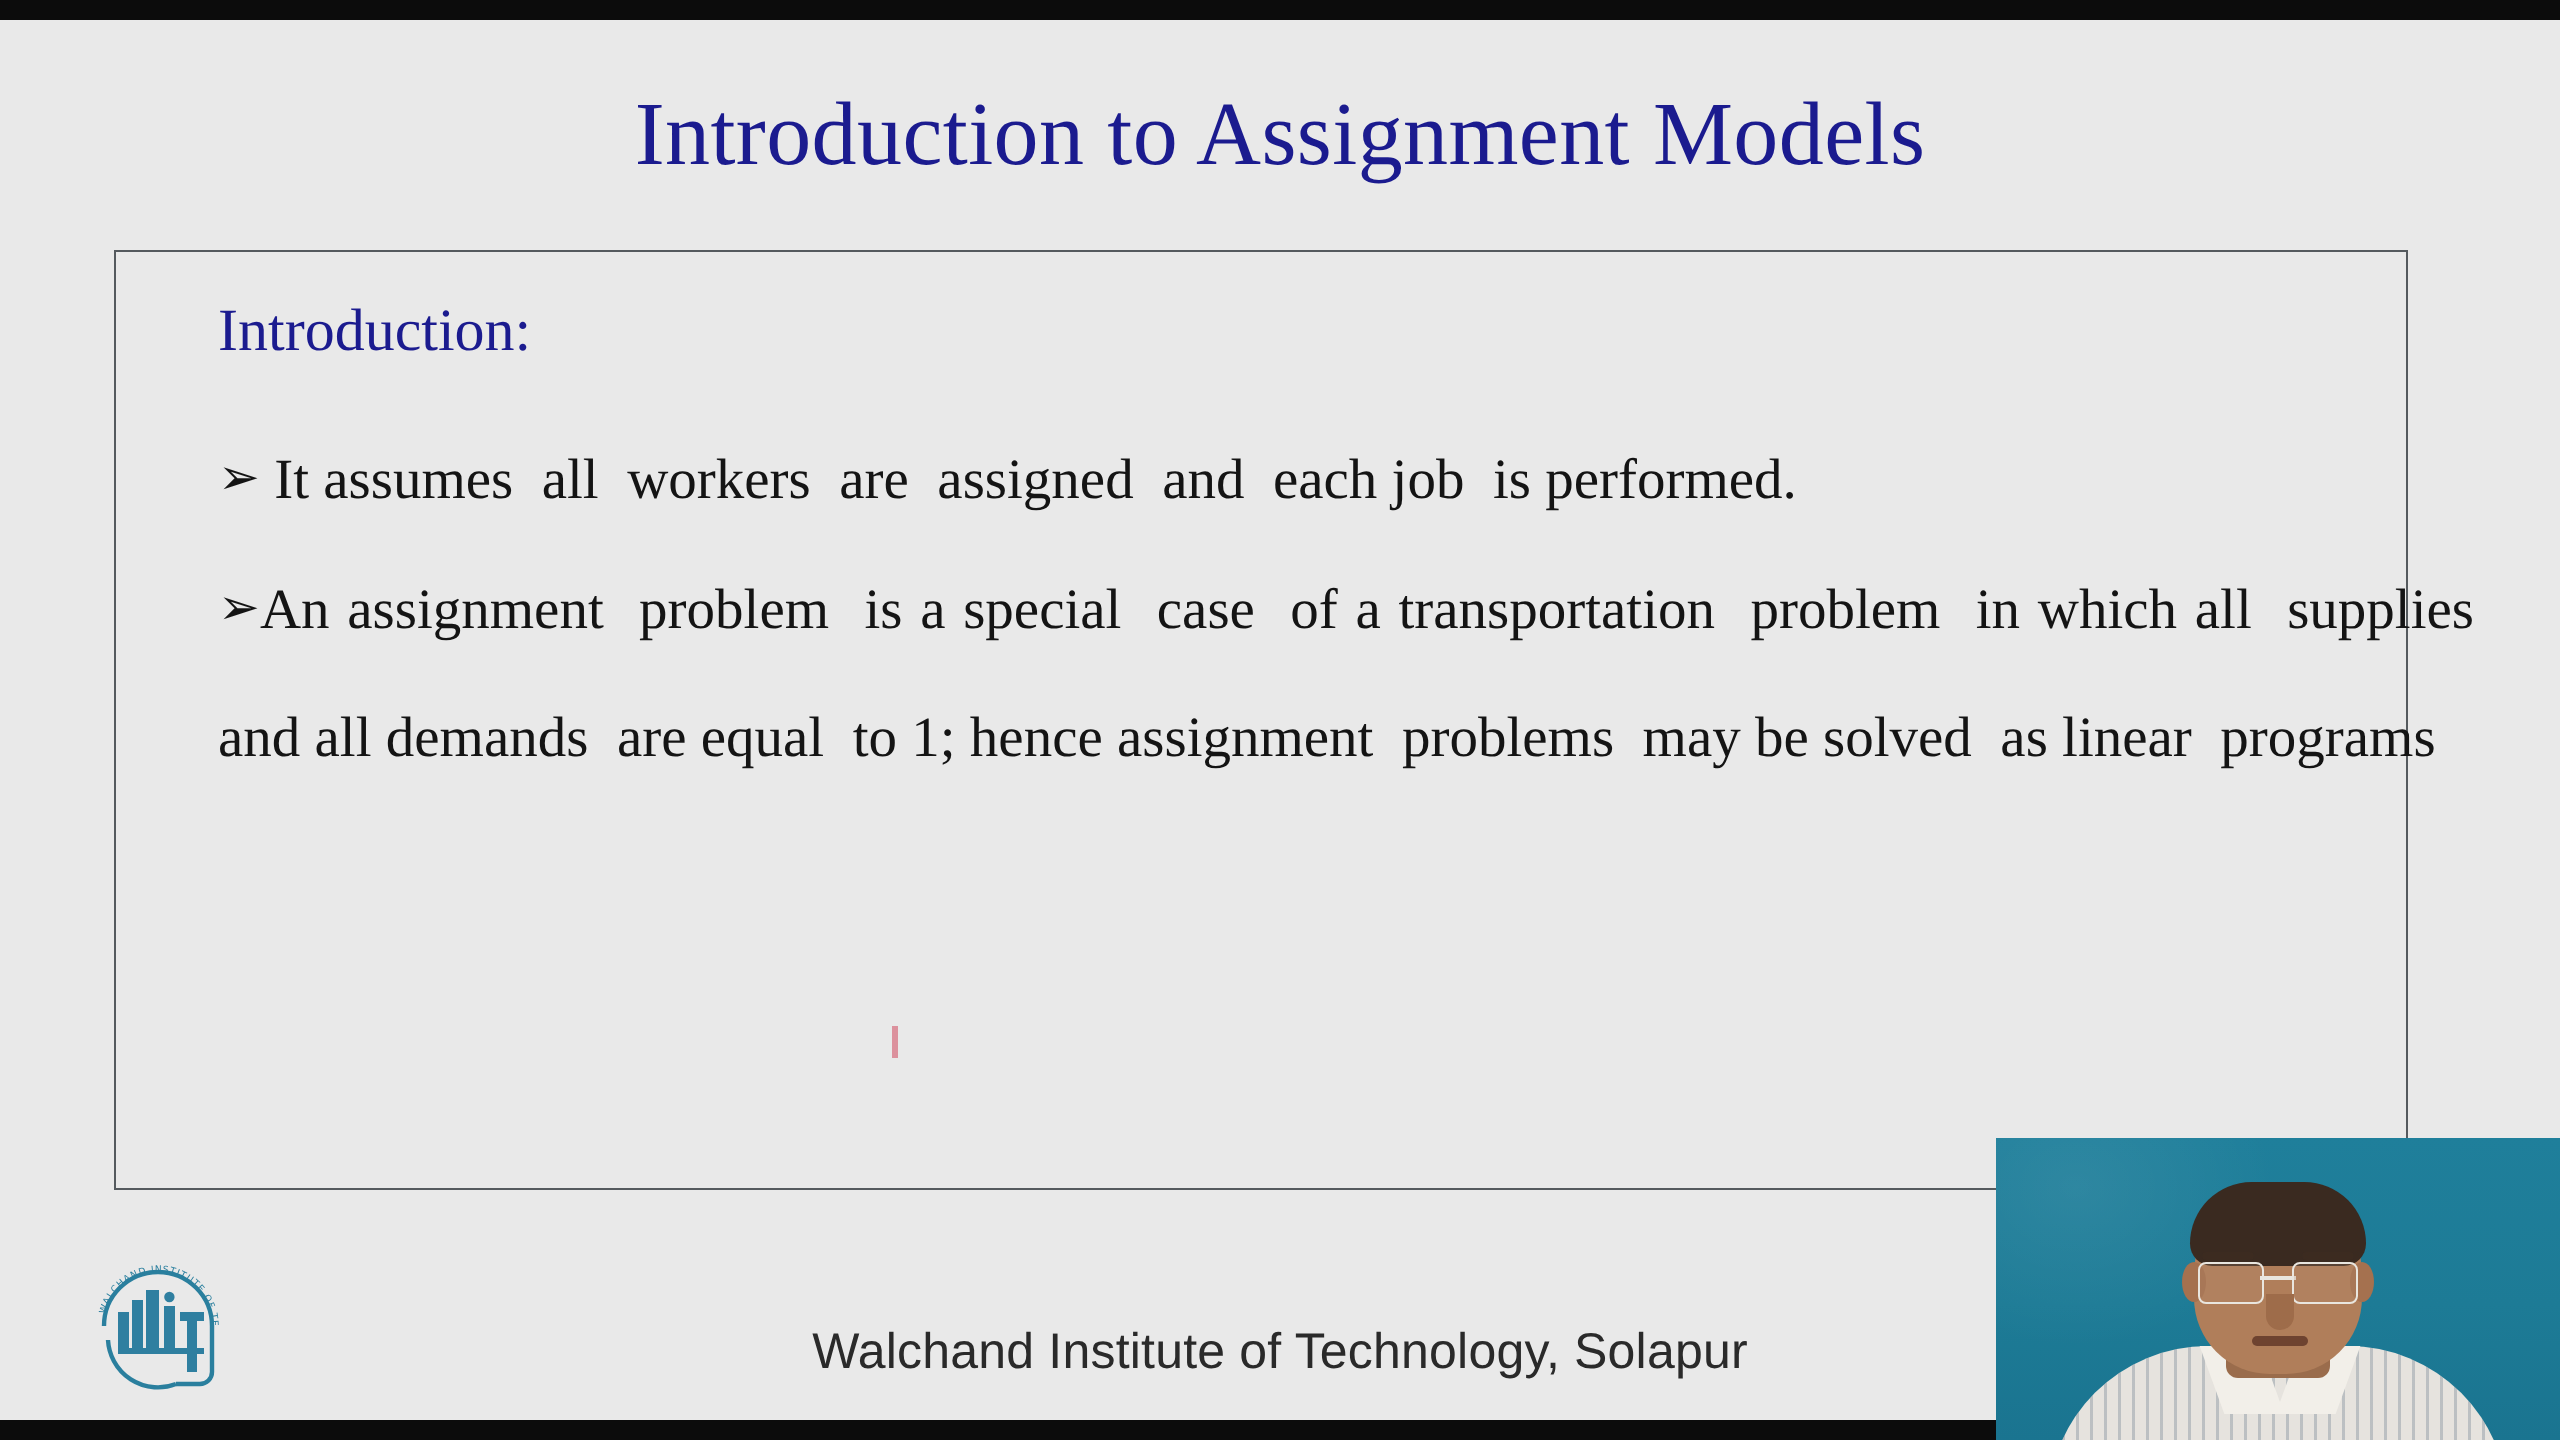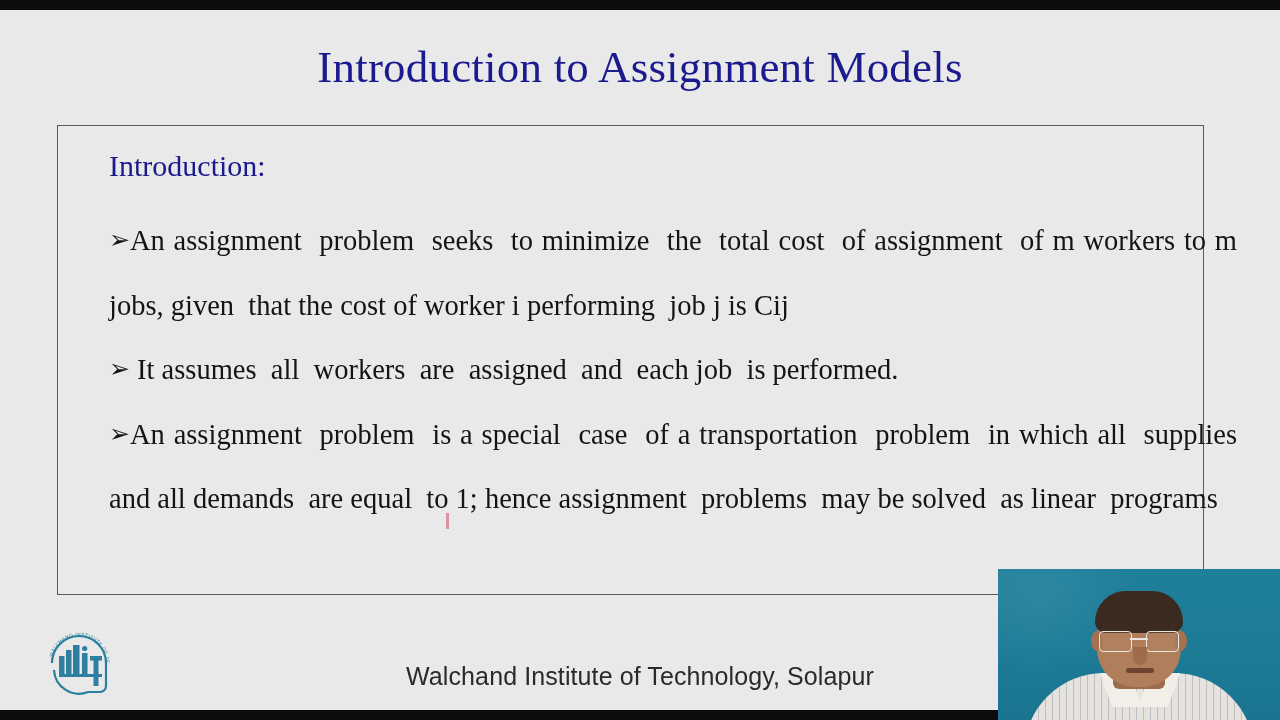--- a/index.html
+++ b/index.html
@@ -284,21 +284,20 @@
 
   <div class="slide">
 
     <div class="slide-title">Introduction to Assignment Models</div>
 
     <div class="content-box">
       <div class="content-inner">
 
         <div class="intro-label">Introduction:</div>
 
-        <p class="bullet-para"><span class="arrow-glyph">➢</span><span>An assignment  problem  seeks  to minimize  the  total cost  of assignment  of m workers to m jobs, given  that the cost of worker i performing  job j is Cij</span></p>
 
         <p class="bullet-para nojust"><span class="arrow-glyph">➢</span><span> It assumes  all  workers  are  assigned  and  each job  is performed.</span></p>
 
         <p class="bullet-para"><span class="arrow-glyph">➢</span><span>An assignment  problem  is a special  case  of a transportation  problem  in which all  supplies  and all demands  are equal  to 1; hence assignment  problems  may be solved  as linear  programs</span></p>
 
       </div>
     </div>
 
     <div class="pen-caret"></div>
 

